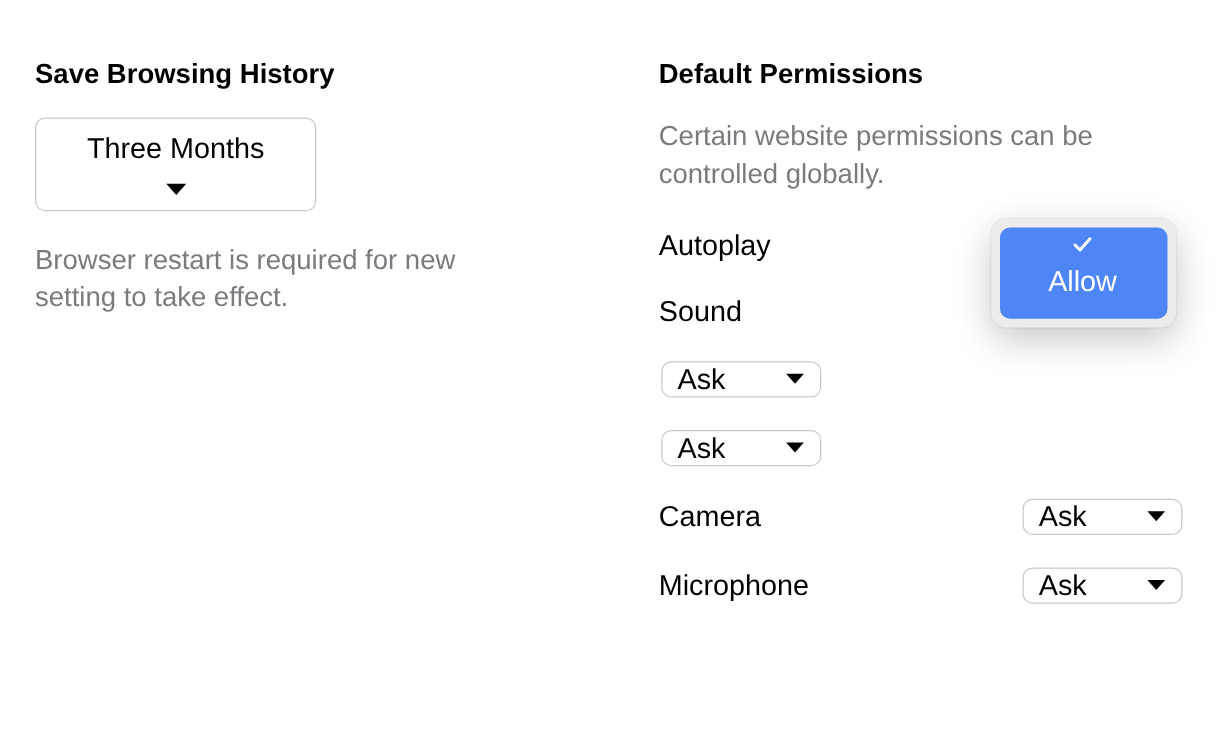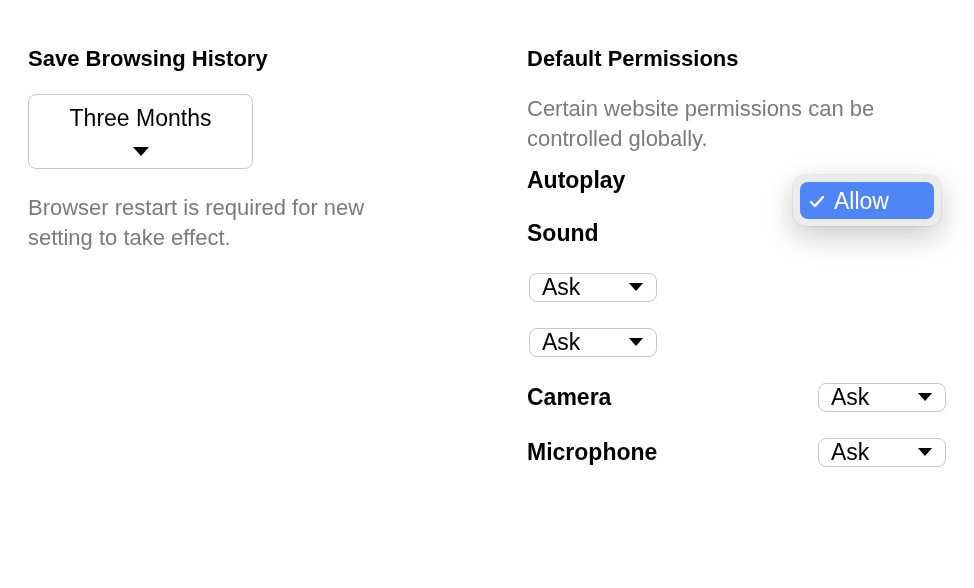--- a/index.html
+++ b/index.html
@@ -32,21 +32,21 @@
     }
     .helper {
       font-size: 22px;
       color: #7a7a7f;
       line-height: 1.35;
       margin-top: 24px;
       max-width: 380px;
     }
     .helper-right {
       margin-top: 6px;
-      margin-bottom: 14px;
+      margin-bottom: 30px;
       max-width: 400px;
     }
     .select {
       display: inline-flex;
       align-items: center;
       justify-content: space-between;
       border: 1px solid #c9c9cb;
       border-radius: 8px;
       padding: 10px 14px;
       font-size: 23px;
@@ -77,44 +77,44 @@
       gap: 26px;
     }
     .perm-row {
       display: flex;
       align-items: center;
       justify-content: space-between;
     }
     .perm-label {
       font-size: 23px;
       color: #000;
-      font-weight: bold;
     }
     .right-slot {
       width: 130px;
       display: flex;
       justify-content: flex-end;
     }
     
     .popup {
       position: absolute;
       width: 148px;
       background: #ececec;
       border-radius: 12px;
       box-shadow: 0 10px 30px rgba(0,0,0,0.22), 0 0 0 1px rgba(0,0,0,0.05);
       padding: 7px;
     }
     .popup-item {
       display: flex;
       align-items: center;
       gap: 8px;
-      padding: 6px 10px 4px 8px;
+      padding: 6px 10px 16px 8px;
       border-radius: 8px;
       font-size: 23px;
       color: #000;
+      flex-direction: column;
     }
     .popup-item.selected {
       background: #4f86f7;
       color: #fff;
     }
     .check {
       width: 18px;
       display: inline-flex;
       justify-content: center;
     }

